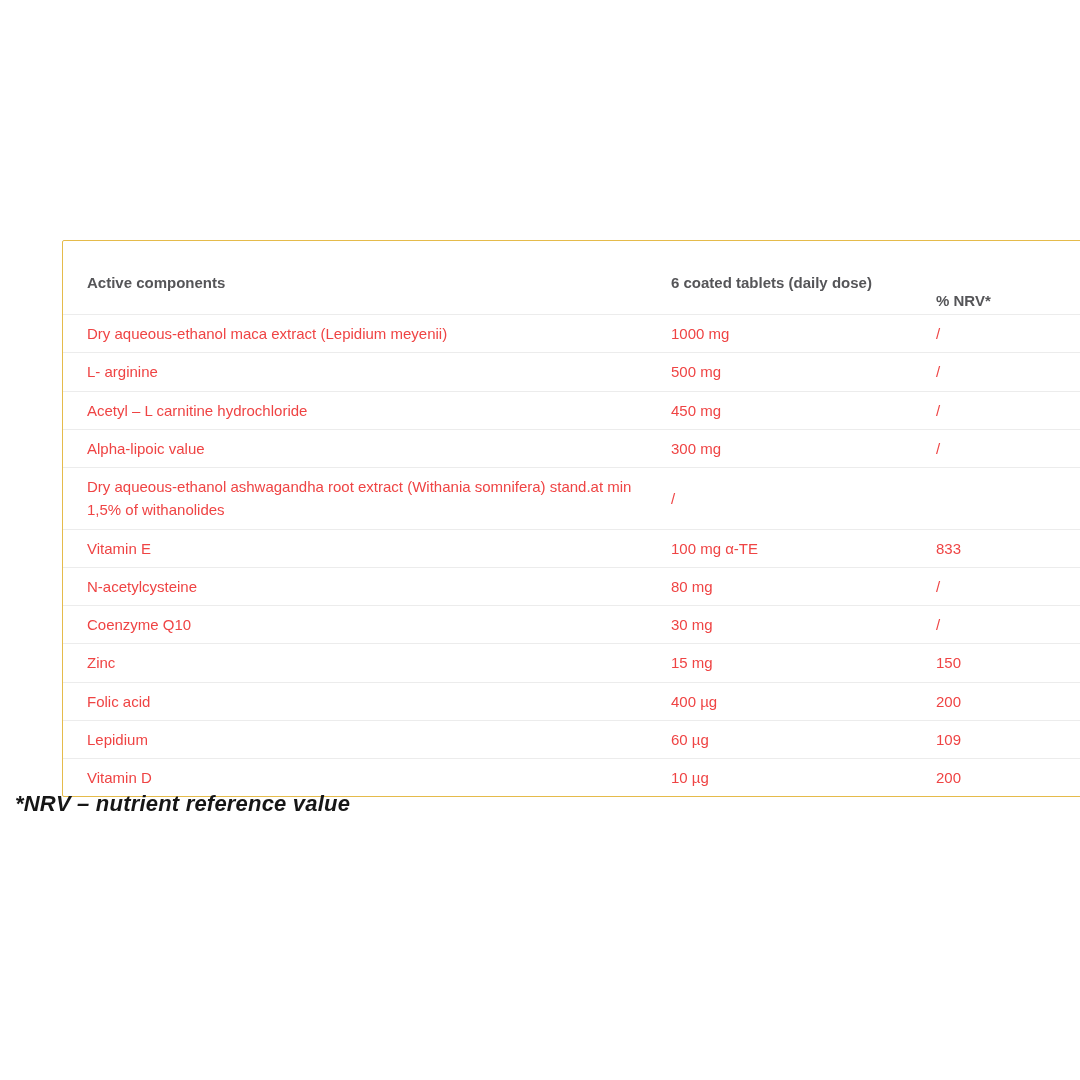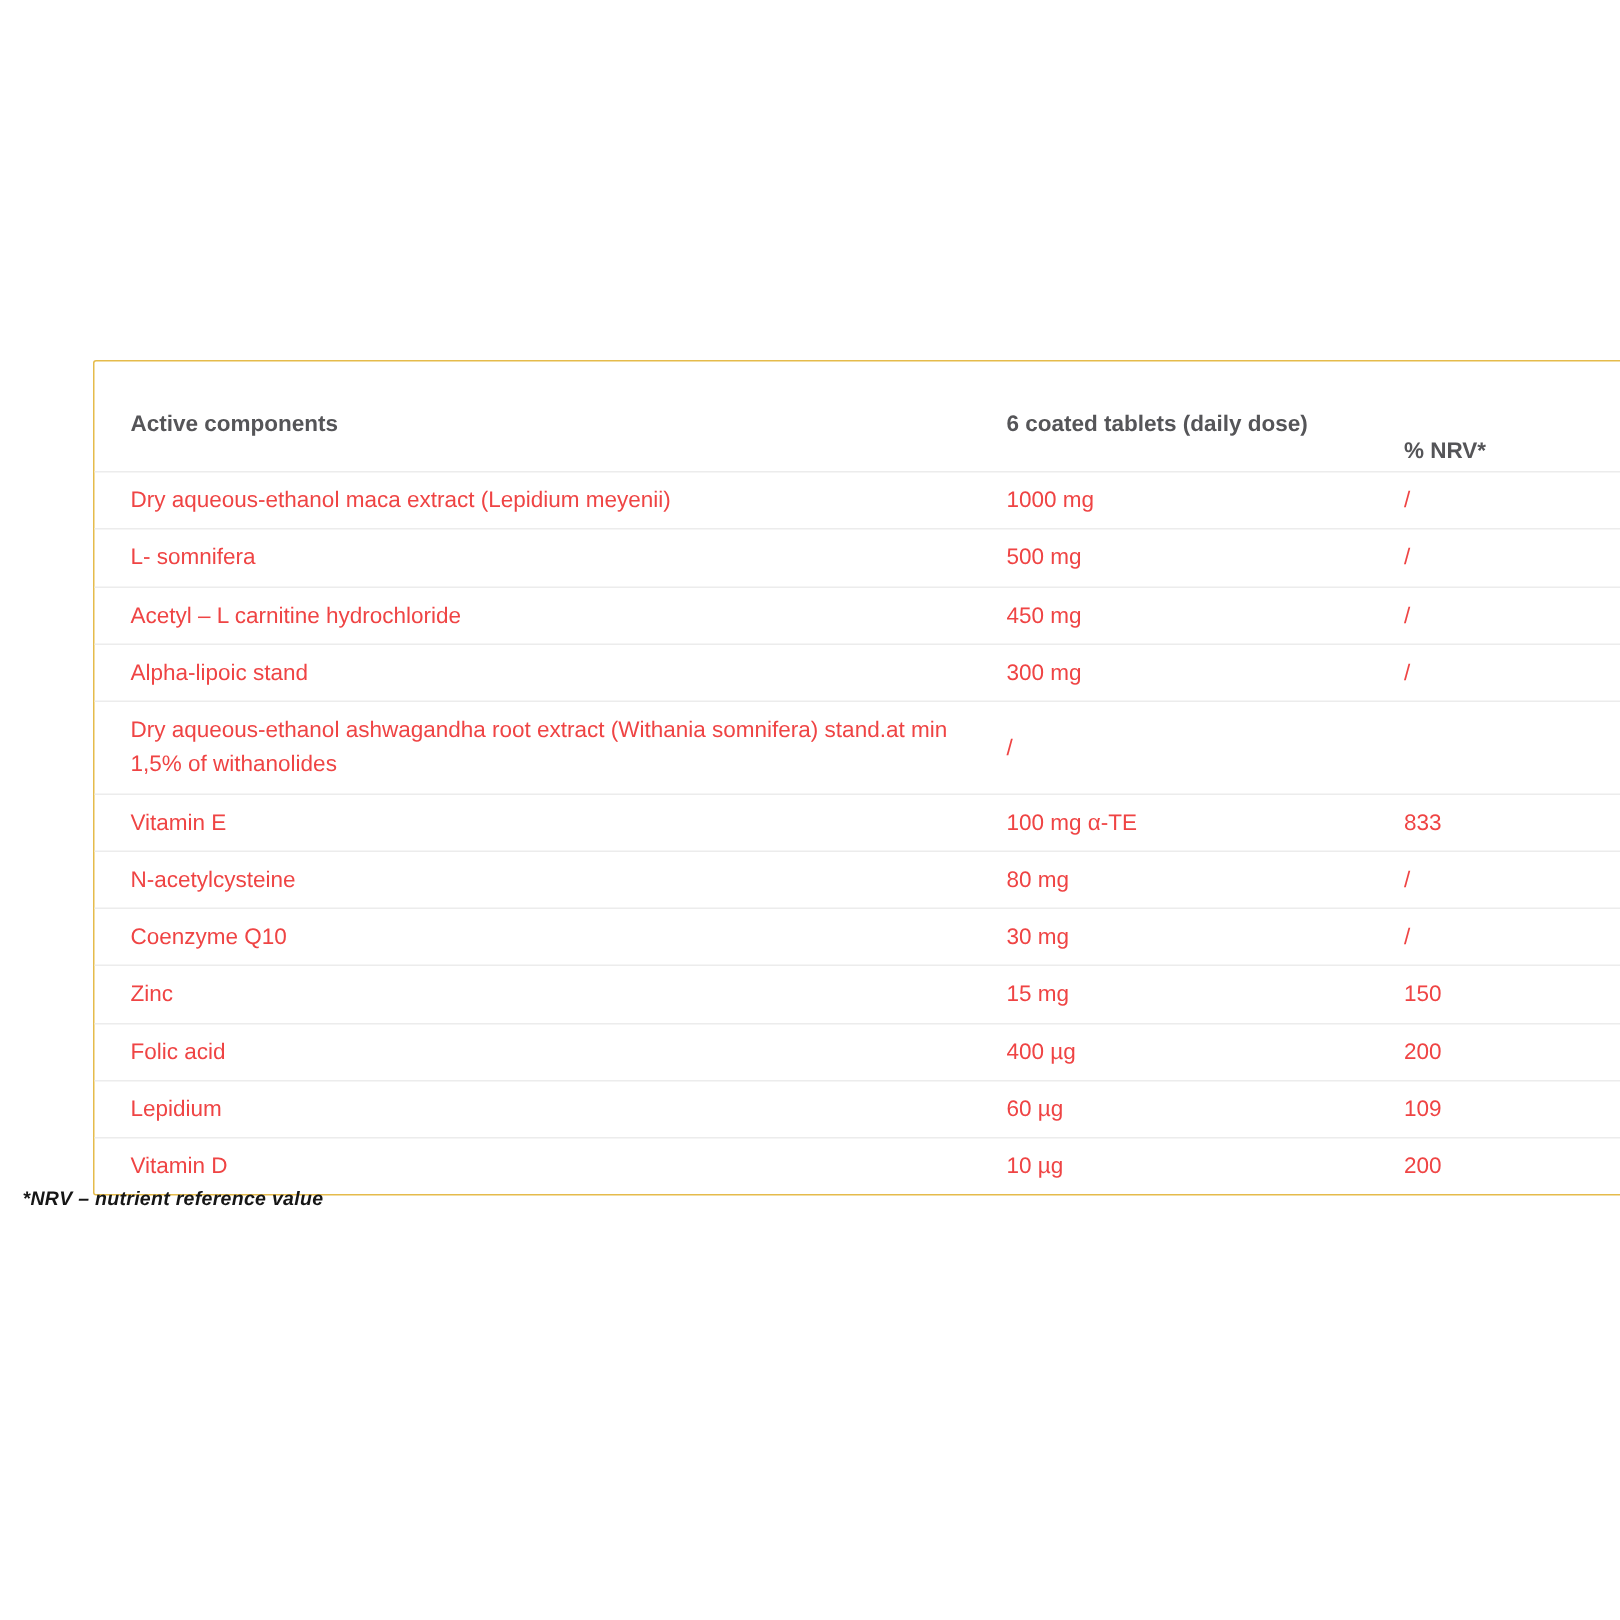--- a/index.html
+++ b/index.html
@@ -58,21 +58,21 @@
     padding-right: 34px;
   }
   .body-row .cell {
     padding-top: 7px;
     padding-bottom: 7px;
   }
   .footnote {
     position: absolute;
     left: 15px;
     top: 791px;
-    font-size: 13px;
+    font-size: 22px;
     font-weight: bold;
     font-style: italic;
     color: #161616;
     letter-spacing: 0.2px;
   }
 </style>
 </head>
 <body>
 
 <div class="page">
@@ -84,33 +84,33 @@
       <div class="cell nrv-h">% NRV*</div>
     </div>
     <div>
   <div class="t-row body-row">
     <div class="cell c1">Dry aqueous-ethanol maca extract (Lepidium meyenii)</div>
     <div class="cell">1000 mg</div>
     <div class="cell">/</div>
   </div>
 
   <div class="t-row body-row">
-    <div class="cell c1">L- somnifera</div>
+    <div class="cell c1">L- arginine</div>
     <div class="cell">500 mg</div>
     <div class="cell">/</div>
   </div>
 
   <div class="t-row body-row">
     <div class="cell c1">Acetyl – L carnitine hydrochloride</div>
     <div class="cell">450 mg</div>
     <div class="cell">/</div>
   </div>
 
   <div class="t-row body-row">
-    <div class="cell c1">Alpha-lipoic stand</div>
+    <div class="cell c1">Alpha-lipoic value</div>
     <div class="cell">300 mg</div>
     <div class="cell">/</div>
   </div>
 
   <div class="t-row body-row">
     <div class="cell c1">Dry aqueous-ethanol ashwagandha root extract (Withania somnifera) stand.at min 1,5% of withanolides</div>
     <div class="cell">/</div>
   </div>
 
   <div class="t-row body-row">

